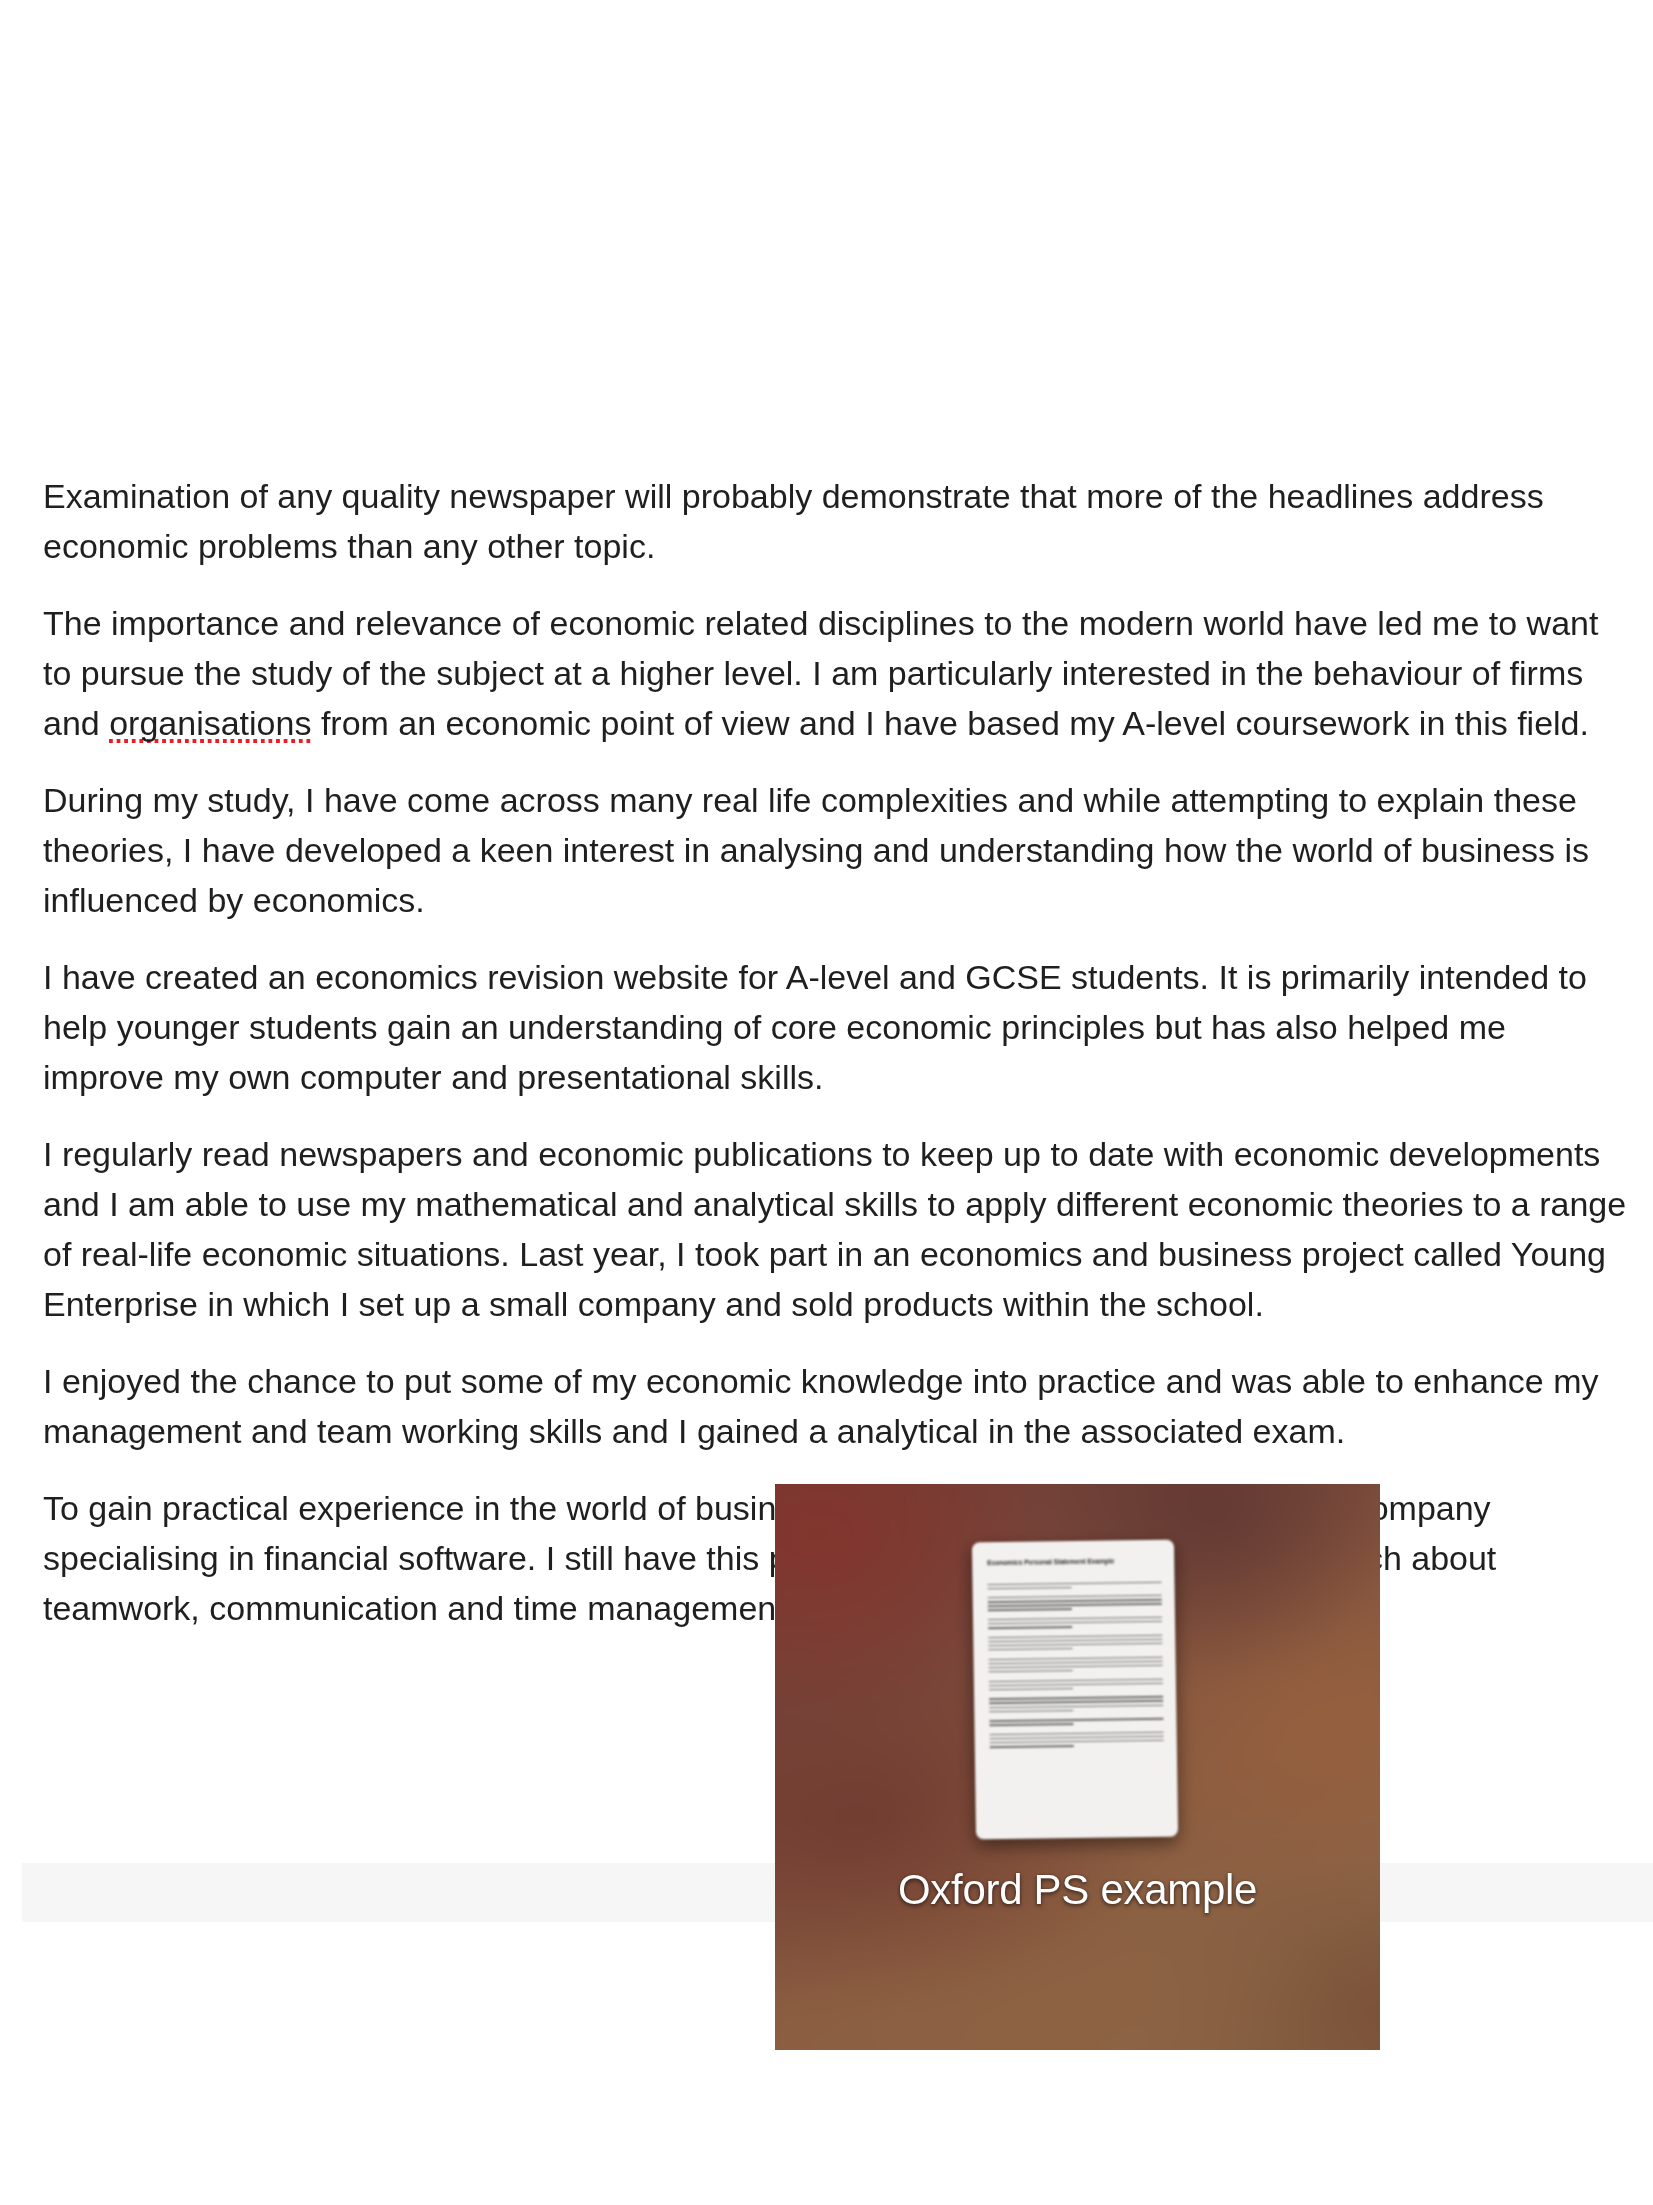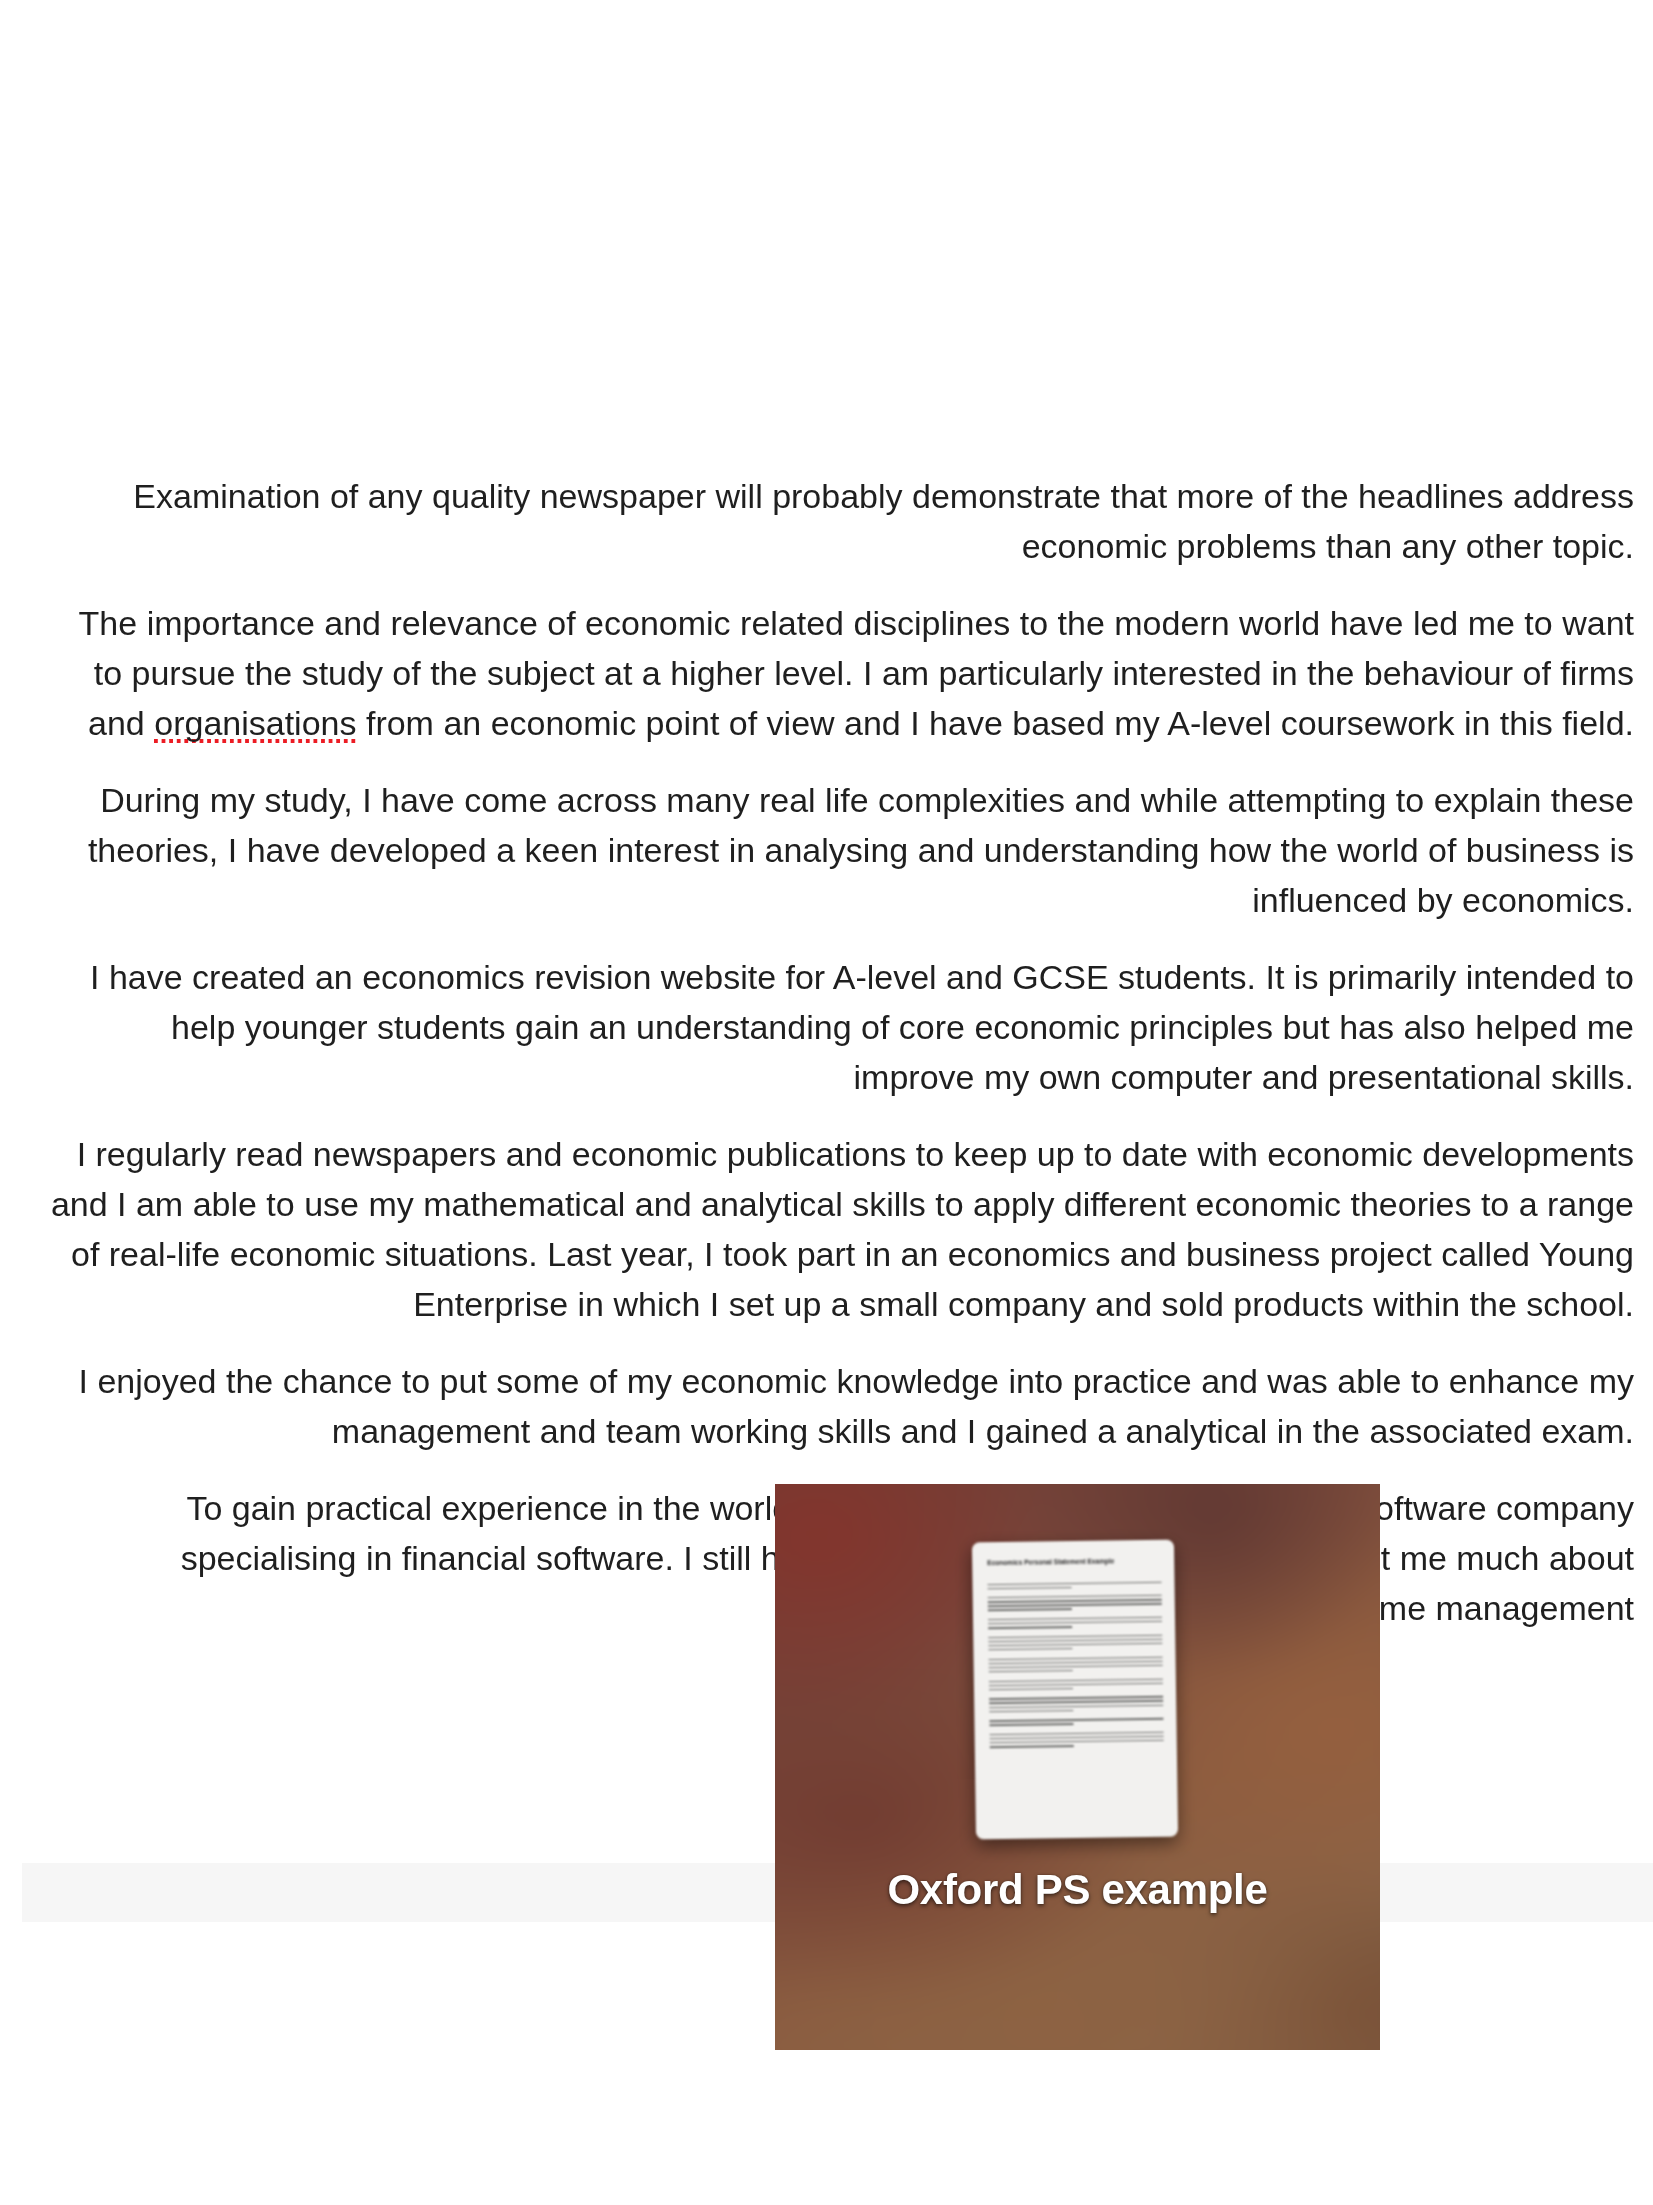--- a/index.html
+++ b/index.html
@@ -49,21 +49,20 @@
     position: absolute;
     left: 43px;
     top: 471px;
     width: 1591px;
     font-size: 34px;
     line-height: 50px;
     color: #1f1f1f;
   }
   #body-copy p {
     margin: 0 0 27px 0;
-    text-align: right;
   }
   #body-copy p:last-child {
     margin-bottom: 0;
   }
 
   .misspelled {
     
     background-image:
       linear-gradient(to right,
         #ec1c24 0px, #ec1c24 3.8px,
@@ -139,21 +138,21 @@
     opacity: .82;
   }
 
   #overlay-caption {
     position: absolute;
     left: 0;
     right: 0;
     top: 382px;
     text-align: center;
     font-size: 42px;
-    font-weight: bold;
+    font-weight: normal;
     color: #ffffff;
     letter-spacing: -0.3px;
     text-shadow: 0 1.9px 4.5px rgba(0,0,0,0.55), 0 0 1.9px rgba(0,0,0,0.35);
   }
 </style>
 </head>
 <body>
 
 <div id="page">
 

